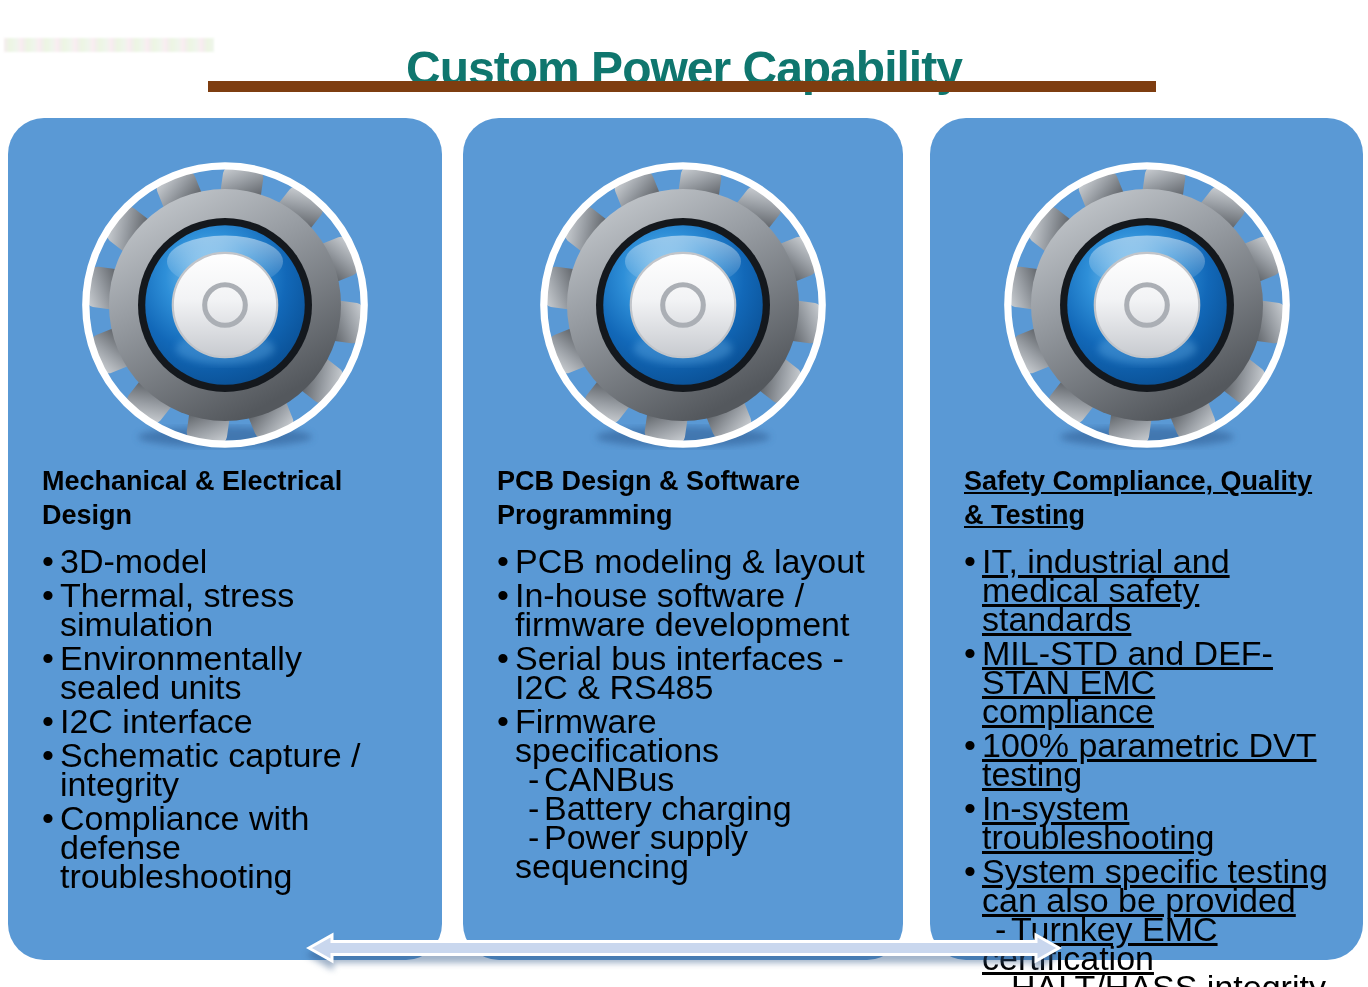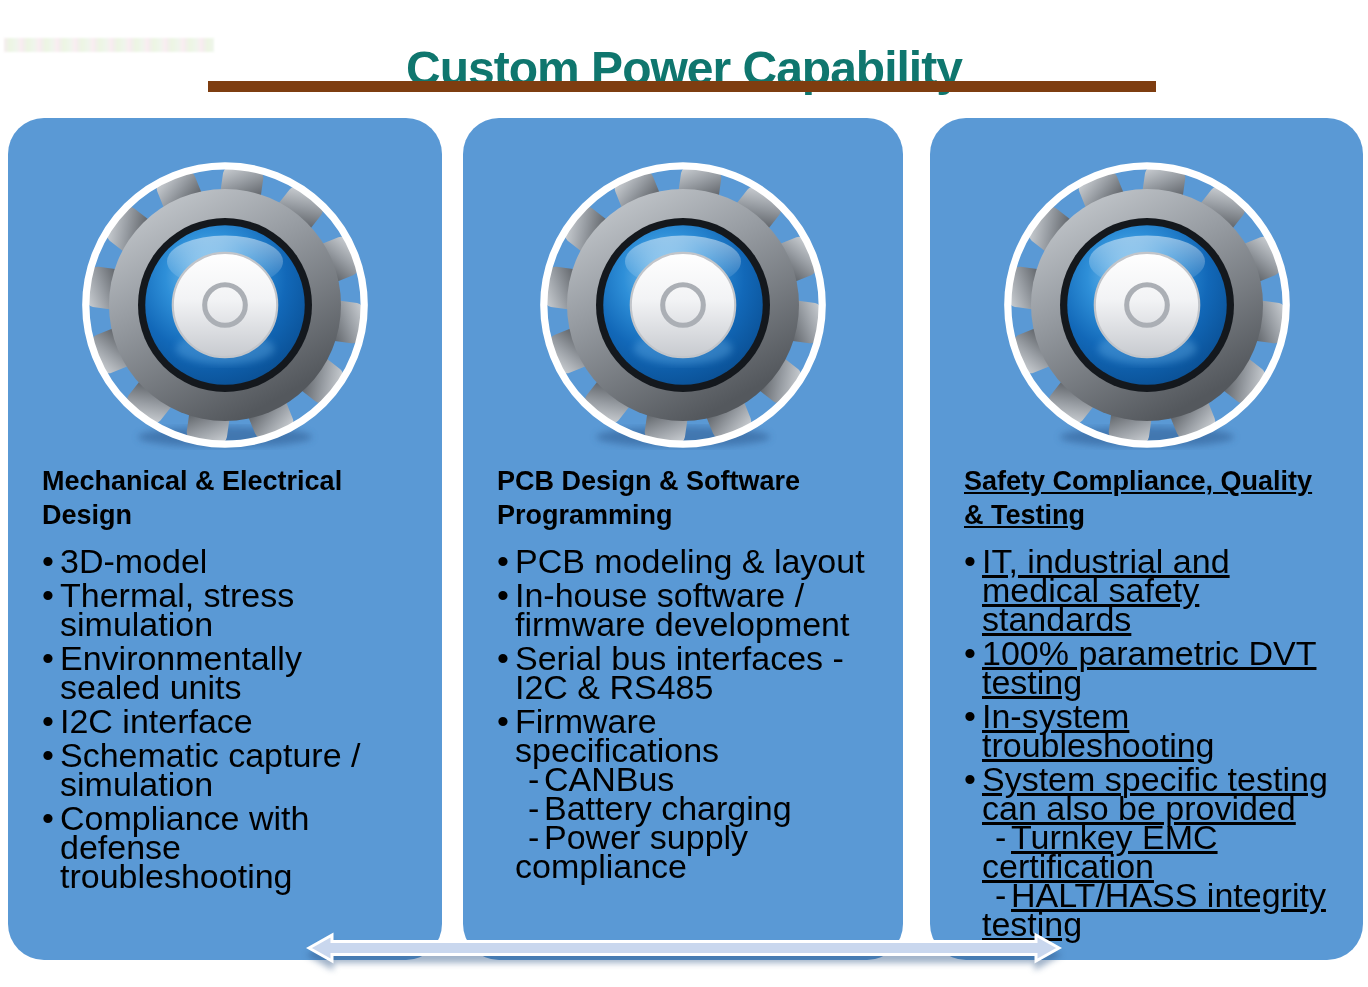--- a/index.html
+++ b/index.html
@@ -128,48 +128,49 @@
   <div class="panel panel1">
     <svg class="gearwrap">
         <use href="#gear"></use>
       </svg>
     <div class="panel-heading">Mechanical &amp; Electrical Design</div>
     <div class="items">
       <div class="item"><span class="marker">•</span><span>3D-model</span></div>
       <div class="item"><span class="marker">•</span><span>Thermal, stress simulation</span></div>
       <div class="item"><span class="marker">•</span><span>Environmentally sealed units</span></div>
       <div class="item"><span class="marker">•</span><span>I2C interface</span></div>
-      <div class="item"><span class="marker">•</span><span>Schematic capture / simulation</span></div>
+      <div class="item"><span class="marker">•</span><span>Schematic capture / integrity</span></div>
       <div class="item"><span class="marker">•</span><span>Compliance with defense troubleshooting</span></div>
     </div>
   </div>
 
   <div class="panel panel2">
     <svg class="gearwrap">
         <use href="#gear"></use>
       </svg>
     <div class="panel-heading">PCB Design &amp; Software Programming</div>
     <div class="items">
       <div class="item"><span class="marker">•</span><span>PCB modeling &amp; layout</span></div>
       <div class="item"><span class="marker">•</span><span>In-house software / firmware development</span></div>
       <div class="item"><span class="marker">•</span><span>Serial bus interfaces - I2C &amp; RS485</span></div>
       <div class="item"><span class="marker">•</span><span>Firmware specifications</span></div>
       <div class="item sub"><span class="marker">-</span><span>CANBus</span></div>
       <div class="item sub"><span class="marker">-</span><span>Battery charging</span></div>
-      <div class="item sub"><span class="marker">-</span><span>Power supply compliance</span></div>
+      <div class="item sub"><span class="marker">-</span><span>Power supply sequencing</span></div>
     </div>
   </div>
 
   <div class="panel panel3">
     <svg class="gearwrap">
         <use href="#gear"></use>
       </svg>
     <div class="panel-heading">Safety Compliance, Quality &amp; Testing</div>
     <div class="items">
       <div class="item"><span class="marker">•</span><span>IT, industrial and medical safety standards</span></div>
+      <div class="item"><span class="marker">•</span><span>MIL-STD and DEF-STAN EMC compliance</span></div>
       <div class="item"><span class="marker">•</span><span>100% parametric DVT testing</span></div>
       <div class="item"><span class="marker">•</span><span>In-system troubleshooting</span></div>
       <div class="item"><span class="marker">•</span><span>System specific testing can also be provided</span></div>
       <div class="item sub"><span class="marker">-</span><span>Turnkey EMC certification</span></div>
       <div class="item sub"><span class="marker">-</span><span>HALT/HASS integrity testing</span></div>
     </div>
   </div>
 
   <svg class="arrow">
       <use href="#dblarrow"></use>

